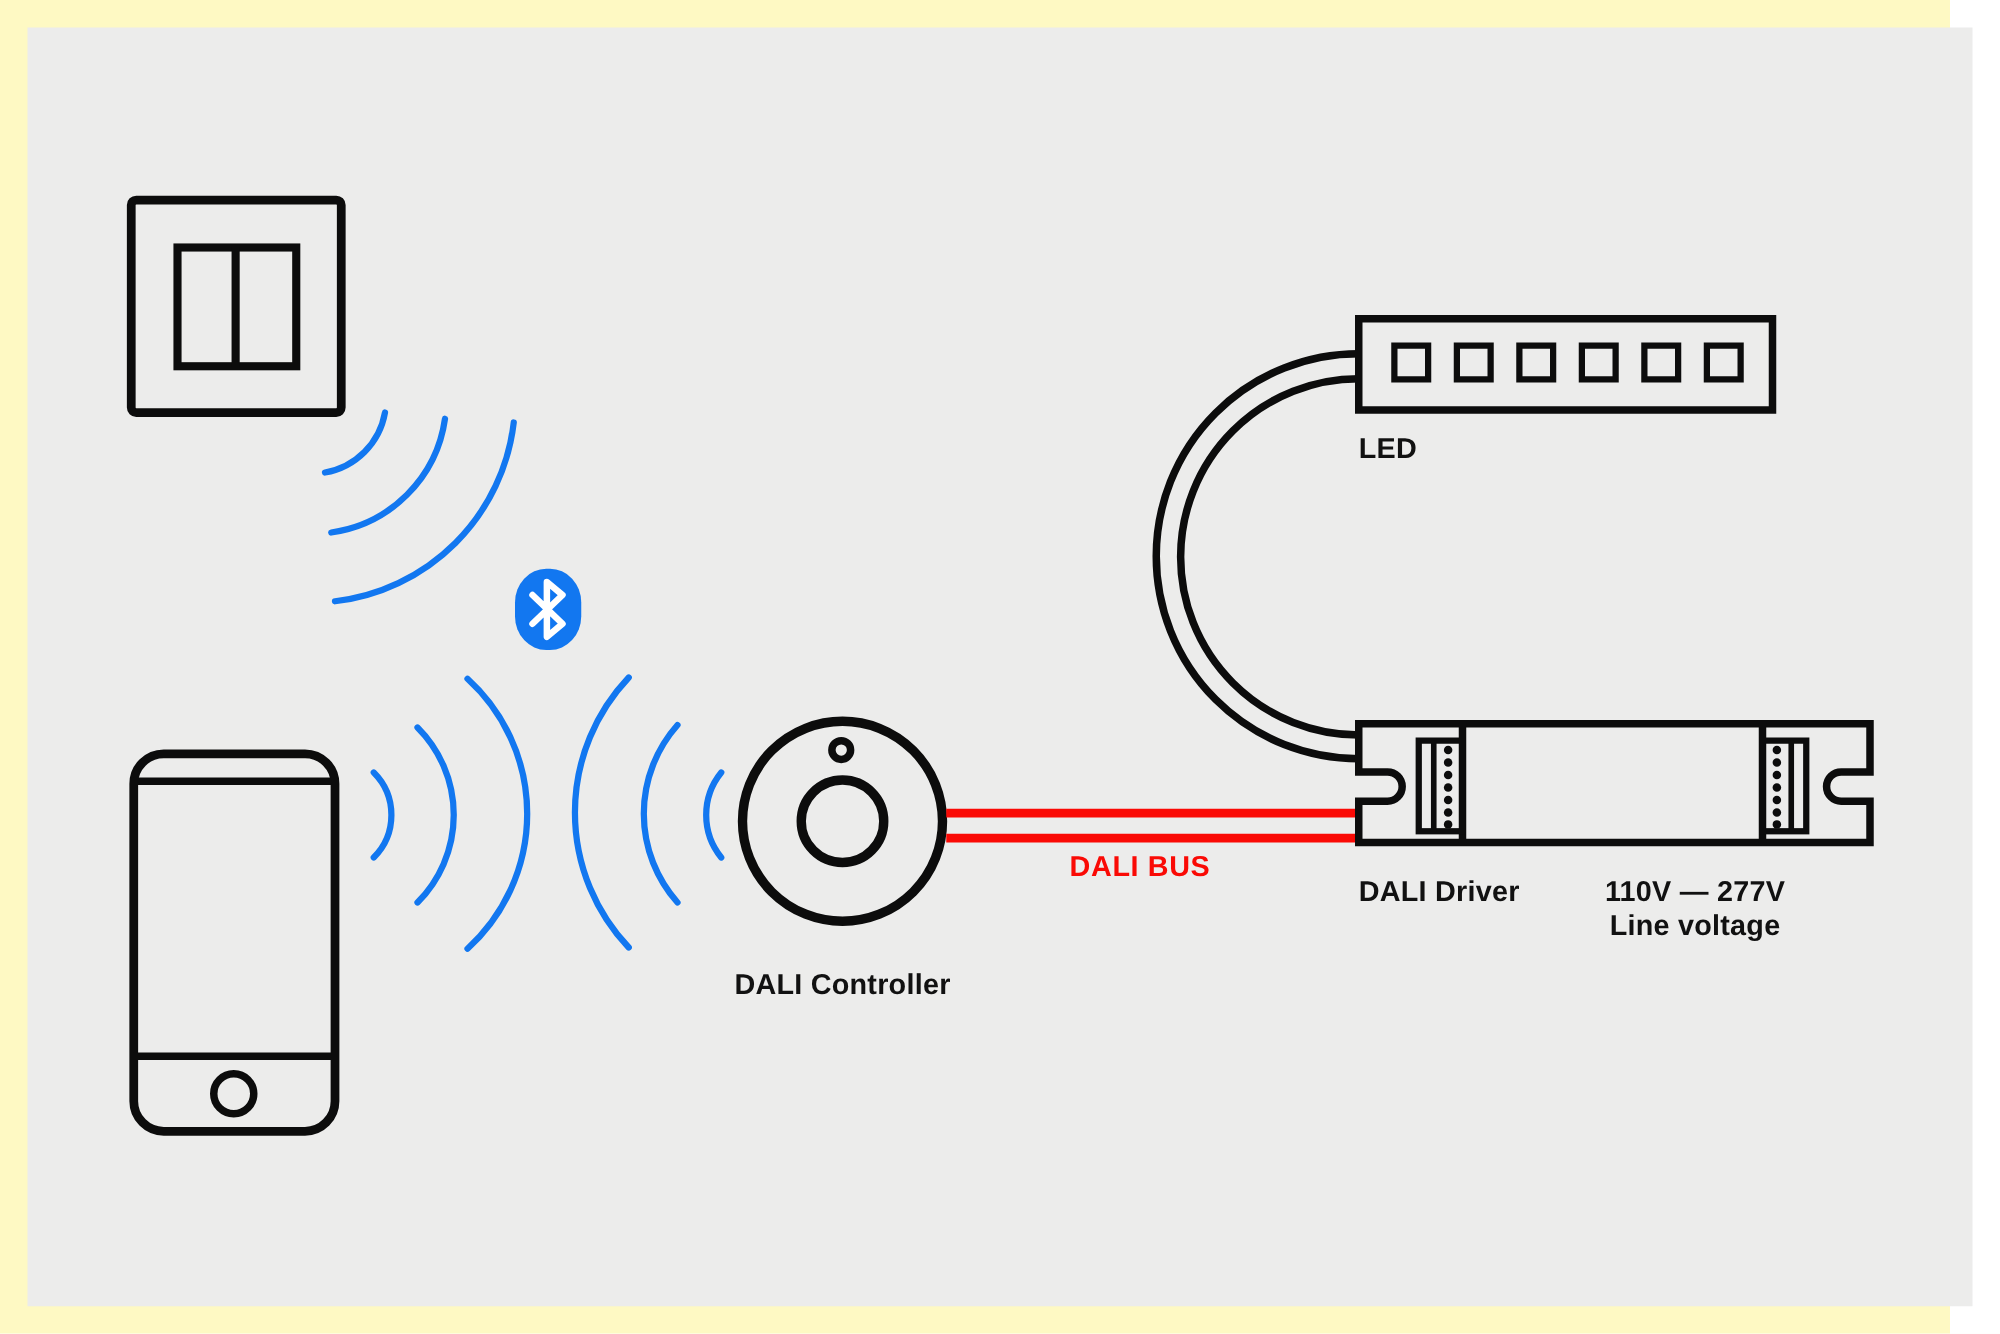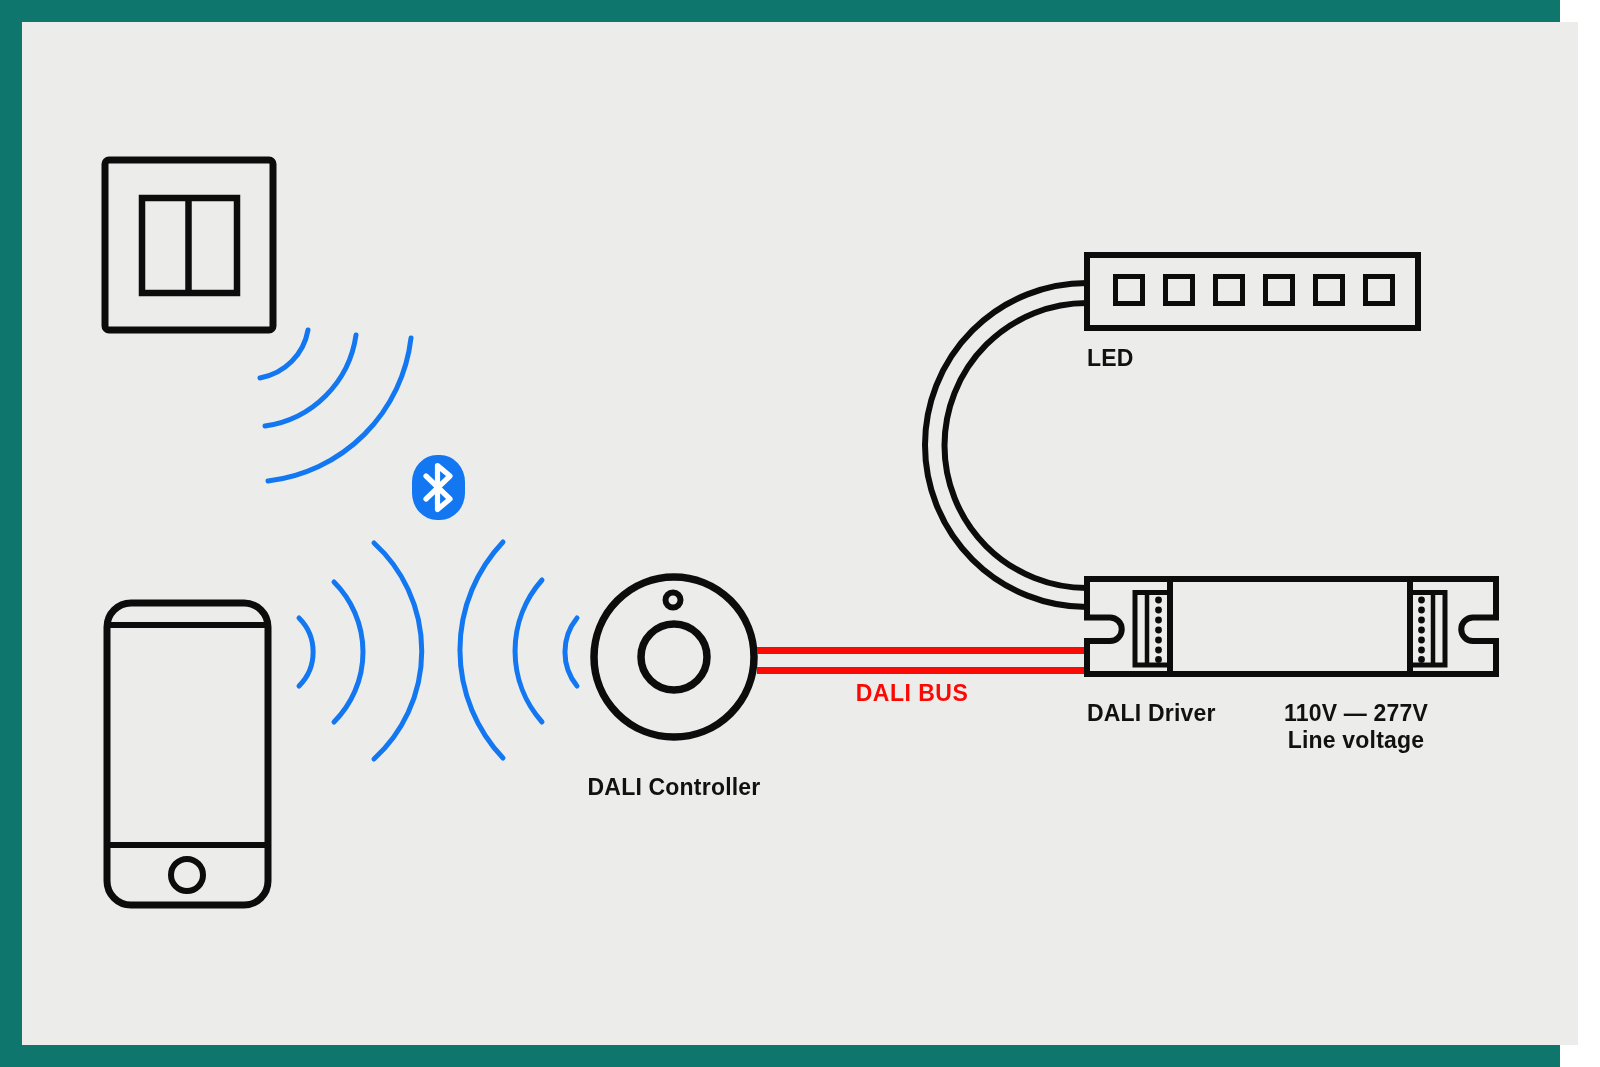--- a/index.html
+++ b/index.html
@@ -1,16 +1,16 @@
 <!DOCTYPE html>
 <html><head>
 <meta charset="utf-8">
 <style>
   html,body{margin:0;padding:0;background:#ffffff;width:1600px;height:1067px;overflow:hidden;}
-  .stage{position:relative;width:1560px;height:1067px;background:#0f766e;}
+  .stage{position:relative;width:1560px;height:1067px;background:#fef9c3;}
   svg{position:absolute;top:0;left:0;display:block;}
   .lbl{font-family:"Liberation Sans",sans-serif;font-weight:700;font-size:23px;fill:#111111;letter-spacing:0.2px;}
   .lbl-red{font-family:"Liberation Sans",sans-serif;font-weight:700;font-size:23px;fill:#fa0a05;letter-spacing:0.5px;}
   .blk{stroke:#0c0c0c;fill:none;}
   .blue{stroke:#1277f0;fill:none;stroke-linecap:round;}
   .red{stroke:#fa0a05;fill:none;}
 </style>
 </head>
 <body>
 

